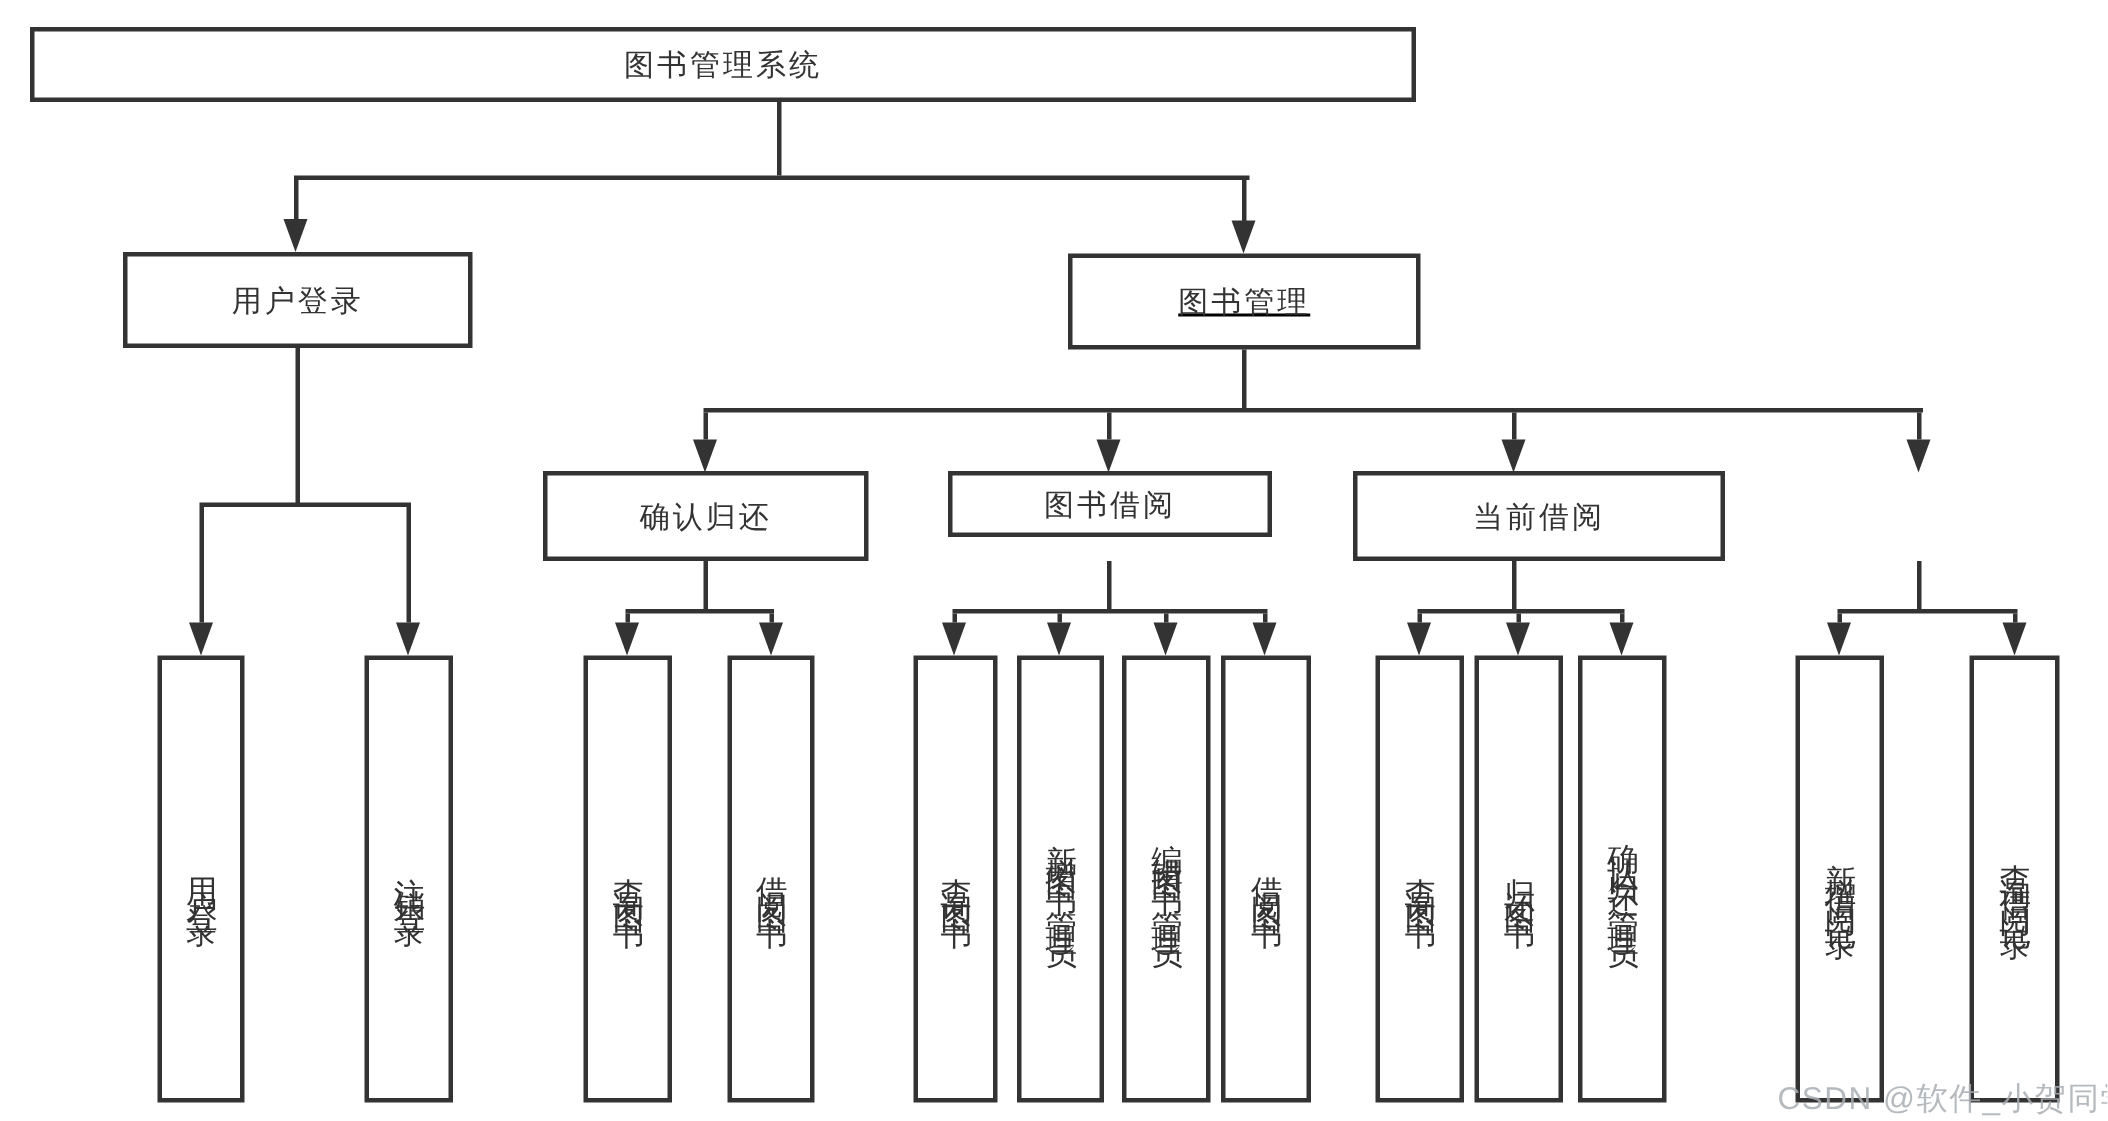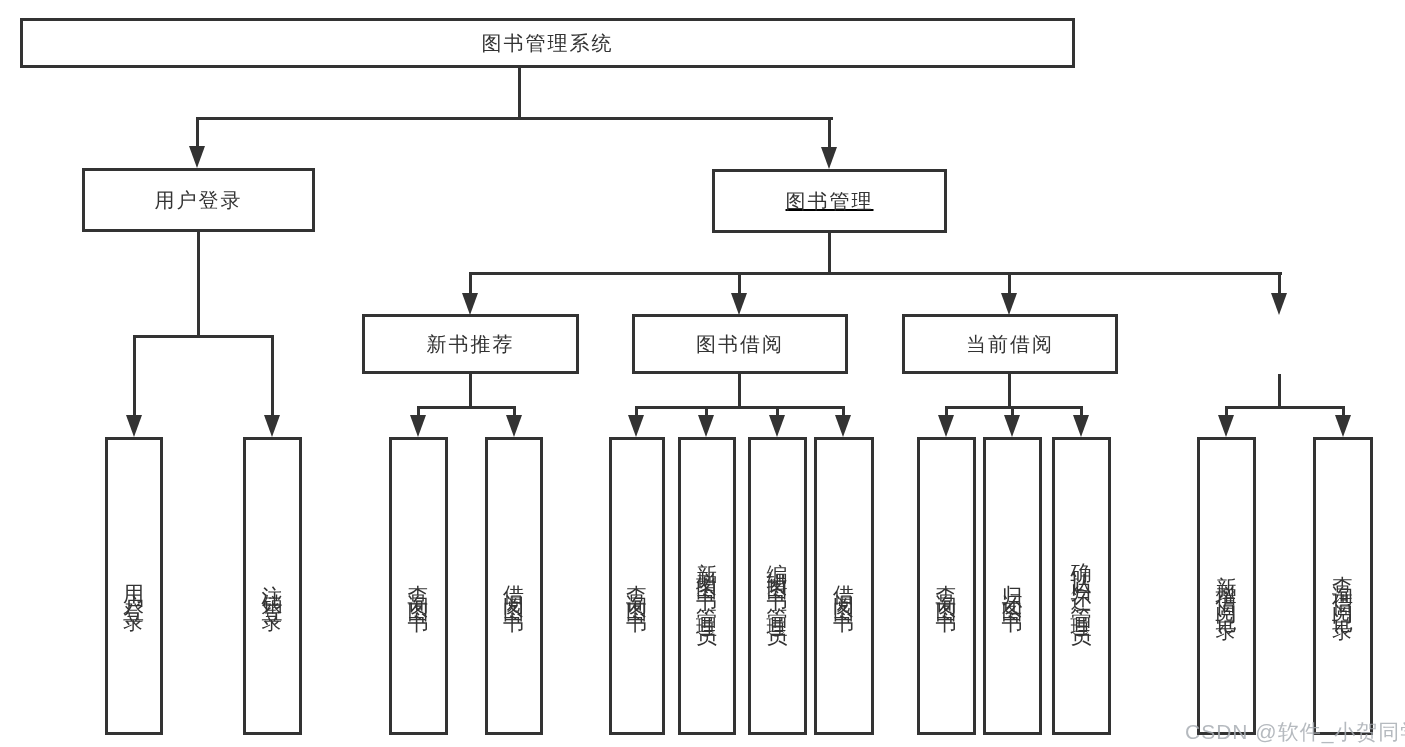--- a/index.html
+++ b/index.html
@@ -15,38 +15,38 @@
   .arrow{position:absolute;width:0;height:0;border-left:8px solid transparent;
          border-right:8px solid transparent;border-top:22px solid #333333;}
   .watermark{position:absolute;left:1185px;top:718px;font-size:21px;color:#a9aeb4;
              opacity:.85;z-index:10;letter-spacing:1px;white-space:nowrap;}
 </style>
 </head>
 <body>
 
 <div class="canvas">
 
-  <div class="box" style="left:20px;top:18px;width:1055px;height:50px;">
+  <div class="box" style="left:20px;top:18px;width:924px;height:50px;">
     <span class="hlabel">图书管理系统</span>
   </div>
 
   <div class="box" style="left:82px;top:168px;width:233px;height:64px;">
     <span class="hlabel">用户登录</span>
   </div>
   <div class="box" style="left:712px;top:169px;width:235px;height:64px;text-decoration:underline;">
     <span class="hlabel">图书管理</span>
   </div>
 
   <div class="box" style="left:362px;top:314px;width:217px;height:60px;">
-    <span class="hlabel">新书推荐</span>
+    <span class="hlabel">确认归还</span>
   </div>
-  <div class="box" style="left:632px;top:314px;width:216px;height:60px;">
+  <div class="box" style="left:632px;top:314px;width:216px;height:44px;">
     <span class="hlabel">图书借阅</span>
   </div>
-  <div class="box" style="left:902px;top:314px;width:216px;height:60px;">
+  <div class="box" style="left:902px;top:314px;width:248px;height:60px;">
     <span class="hlabel">当前借阅</span>
   </div>
 
   <div class="box" style="left:105px;top:437px;width:58px;height:298px;">
     <span class="vlabel">用户登录</span>
   </div>
   <div class="box" style="left:243px;top:437px;width:59px;height:298px;">
     <span class="vlabel">注销登录</span>
   </div>
 

